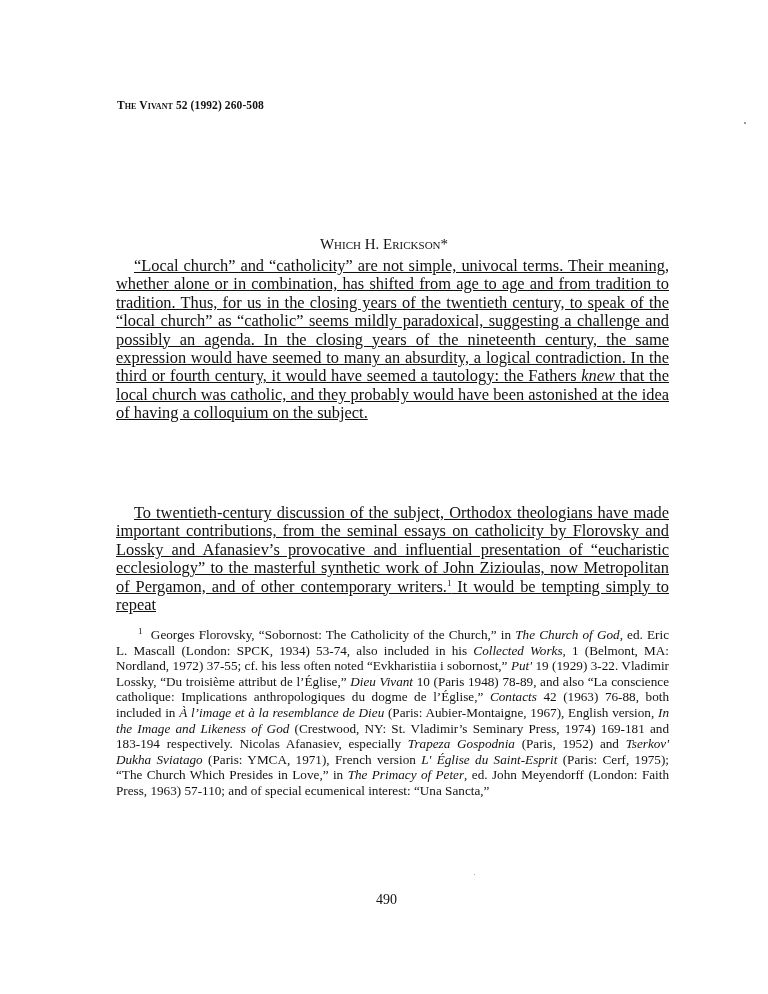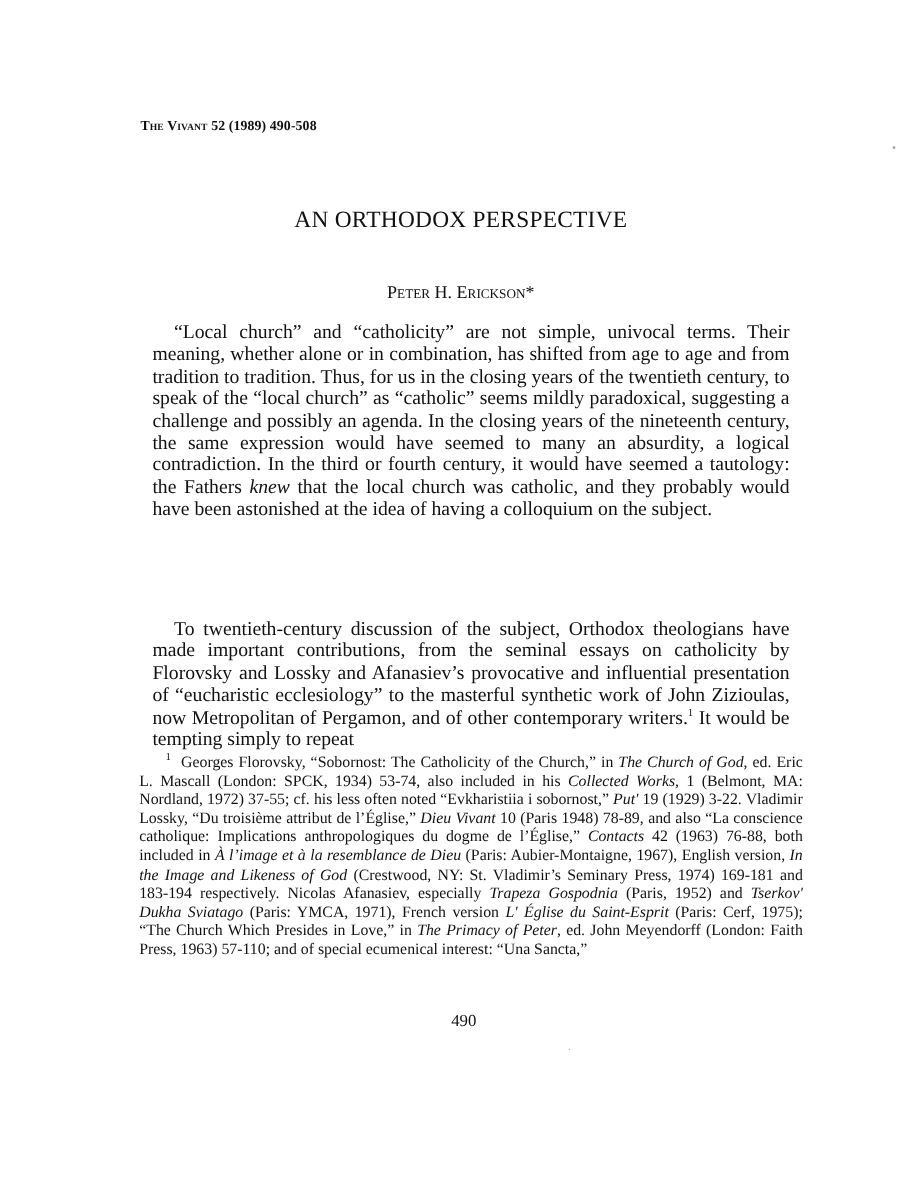--- a/index.html
+++ b/index.html
@@ -8,45 +8,44 @@
   .journal { position: absolute; left: 117px; top: 99px; font-size: 11.5px; font-weight: bold; letter-spacing: 0.1px; }
   .sc { font-variant: small-caps; }
   .title { position: absolute; left: 100px; width: 568px; top: 172px; text-align: center;
            font-size: 19.5px; line-height: 23px; letter-spacing: 0.2px; }
   .author { position: absolute; left: 100px; width: 568px; top: 236px; text-align: center;
             font-size: 15px; font-variant: small-caps; }
   .body { position: absolute; left: 116px; width: 553px; font-size: 16.4px; line-height: 18.4px;
           text-align: justify; }
   .p1 { top: 257px; }
   .p2 { top: 504px; }
-  .body p { margin: 11px; text-indent: 18px; }
+  .body p { margin: 0; text-indent: 18px; text-decoration: underline; }
   .notes { position: absolute; left: 116px; width: 553px; top: 627px; font-size: 13.2px; line-height: 15.6px; text-align: justify; }
   .notes p { margin: 0; text-indent: 22px; }
-  .pagenum { position: absolute; left: 376px; top: 844px; font-size: 14px; }
+  .pagenum { position: absolute; left: 376px; top: 892px; font-size: 14px; }
   .dot { position: absolute; left: 744px; top: 122px; width: 2px; height: 2px; background: #999; }
   .dot2 { position: absolute; left: 474px; top: 874px; width: 1px; height: 1px; background: #aaa; }
   sup { font-size: 9px; line-height: 0; }
   i { font-style: italic; }
 </style>
 </head>
 <body>
 
 <div class="journal">
   <span class="sc">The Vivant</span>
-  <span>52 (1989) 490-508</span>
+  <span>52 (1992) 260-508</span>
 </div>
 
 <div class="dot"></div>
 
 <div class="title">
-  <div>AN ORTHODOX PERSPECTIVE</div>
 </div>
 
 <div class="author">
-  <span>Peter H. Erickson</span><span>*</span>
+  <span>Which H. Erickson</span><span>*</span>
 </div>
 
 <div class="body p1">
   <p><span>“Local church” and “catholicity” are not simple, univocal terms. Their meaning, whether alone or in combination, has shifted from age to age and from tradition to tradition. Thus, for us in the closing years of the twentieth century, to speak of the “local church” as “catholic” seems mildly paradoxical, suggesting a challenge and possibly an agenda. In the closing years of the nineteenth century, the same expression would have seemed to many an absurdity, a logical contradiction. In the third or fourth century, it would have seemed a tautology: the Fathers </span><i>knew</i><span> that the local church was catholic, and they probably would have been astonished at the idea of having a colloquium on the subject.</span></p>
 </div>
 
 <div class="body p2">
   <p><span>To twentieth-century discussion of the subject, Orthodox theologians have made important contributions, from the seminal essays on catholicity by Florovsky and Lossky and Afanasiev’s provocative and influential presentation of “eucharistic ecclesiology” to the masterful synthetic work of John Zizioulas, now Metropolitan of Pergamon, and of other contemporary writers.</span><sup>1</sup><span> It would be tempting simply to repeat</span></p>
 </div>
 

